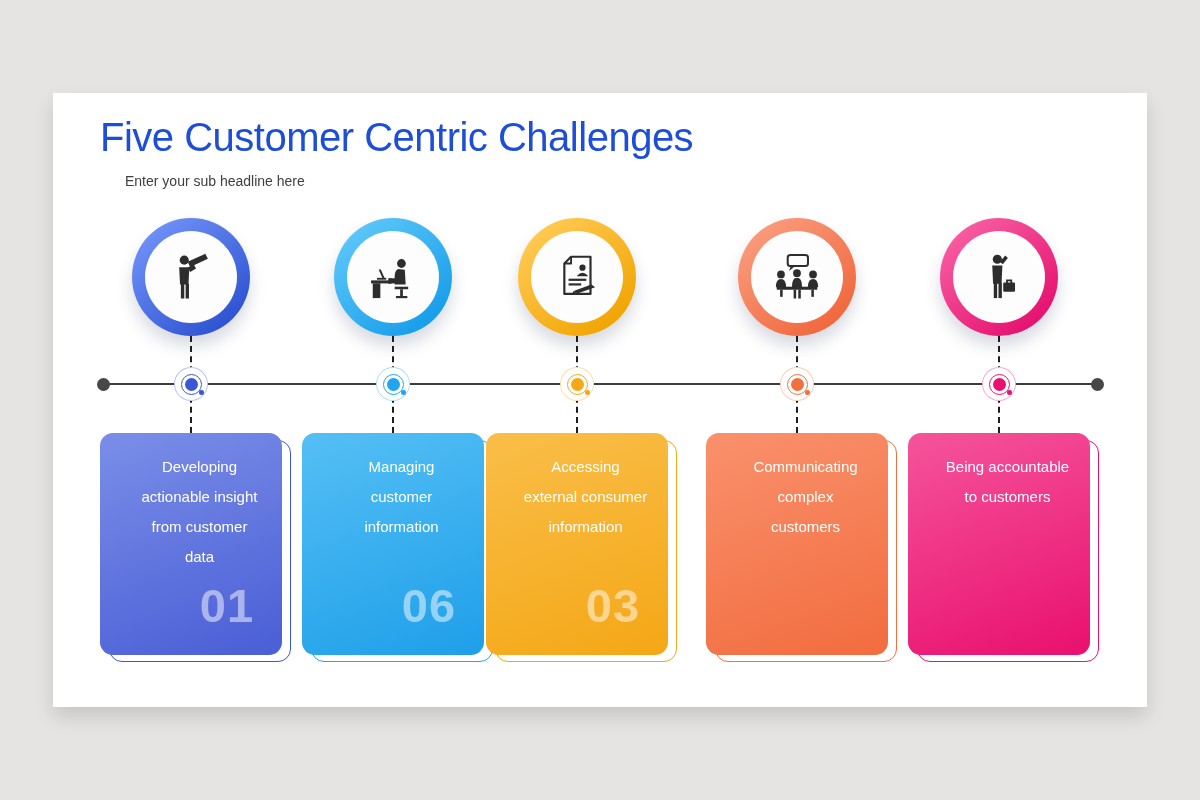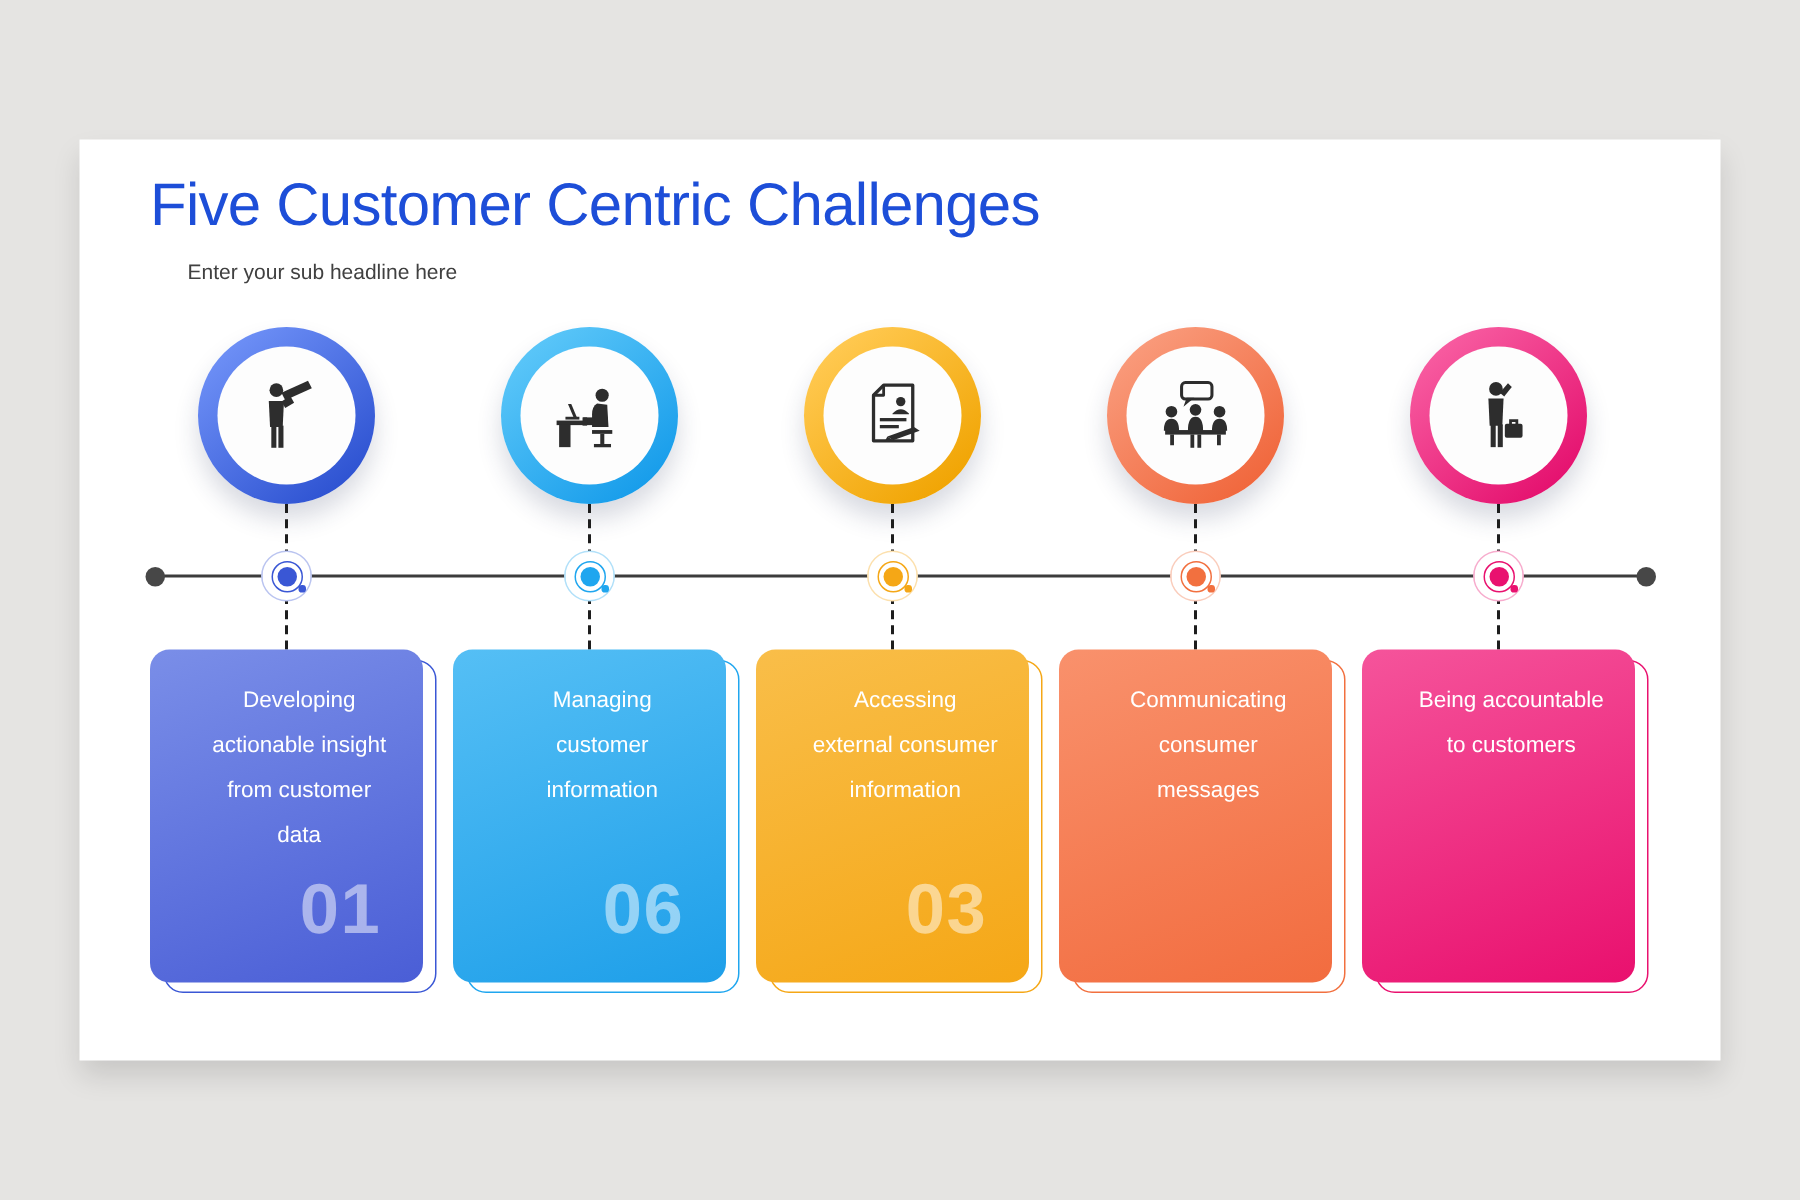--- a/index.html
+++ b/index.html
@@ -26,21 +26,21 @@
   
   .tl-line { position:absolute; left:50px; top:290px; width:994px; height:2px; background:#3c3c3c; }
   .tl-end  { position:absolute; top:284.5px; width:13px; height:13px; border-radius:50%; background:#474747; }
   .tl-end.left  { left:43.5px; }
   .tl-end.right { left:1037.5px; }
 
   
   .col { position:absolute; top:0; width:182px; height:614px; }
   .col1 { left:47px;  --rg:linear-gradient(140deg,#6c8ef5 15%,#2b50d0 90%); --cg:linear-gradient(160deg,#7a8ee8,#4a5ed6); --ac:#3a57d5; }
   .col2 { left:249px; --rg:linear-gradient(140deg,#59c5f8 15%,#149bea 90%); --cg:linear-gradient(160deg,#55bff5,#1e9fe9); --ac:#1fa6ef; }
-  .col3 { left:451px; --rg:linear-gradient(140deg,#ffc84f 15%,#f0a300 90%); --cg:linear-gradient(160deg,#f9be49,#f5a716); --ac:#f5a716; }
+  .col3 { left:433px; --rg:linear-gradient(140deg,#ffc84f 15%,#f0a300 90%); --cg:linear-gradient(160deg,#f9be49,#f5a716); --ac:#f5a716; }
   .col4 { left:653px; --rg:linear-gradient(140deg,#f99979 15%,#f0653a 90%); --cg:linear-gradient(160deg,#f9916c,#f26c3f); --ac:#f2703f; }
   .col5 { left:855px; --rg:linear-gradient(140deg,#f75a9f 15%,#e40e6d 90%); --cg:linear-gradient(160deg,#f5549b,#e9106e); --ac:#e9116f; }
 
   .ring {
     position:absolute; left:32px; top:125px; width:118px; height:118px;
     border-radius:50%; background:var(--rg);
     box-shadow:0 10px 16px rgba(40,50,90,0.18);
     display:flex; align-items:center; justify-content:center;
   }
   .ring-inner {
@@ -211,21 +211,21 @@
         </svg>
       </div>
     </div>
     <div class="connector"></div>
     <span class="node-outer"></span>
     <span class="node-ring"></span>
     <span class="node-dot"></span>
     <span class="node-sat"></span>
     <div class="card-outline"></div>
     <div class="card">
-      <div class="card-label">Communicating consumer messages</div>
+      <div class="card-label">Communicating complex customers</div>
     </div>
   </div>
 
   <div class="col col5">
     <div class="ring">
       <div class="ring-inner">
         <svg viewBox="0 0 64 64">
           <circle class="ic" cx="30" cy="11" r="5.4"></circle>
           <polygon class="ic" points="33,14 39.5,6.5 42.5,9.5 36.5,17"></polygon>
           <path class="ic" d="M24 18.5 H36 L35 40 H25 Z"></path>

